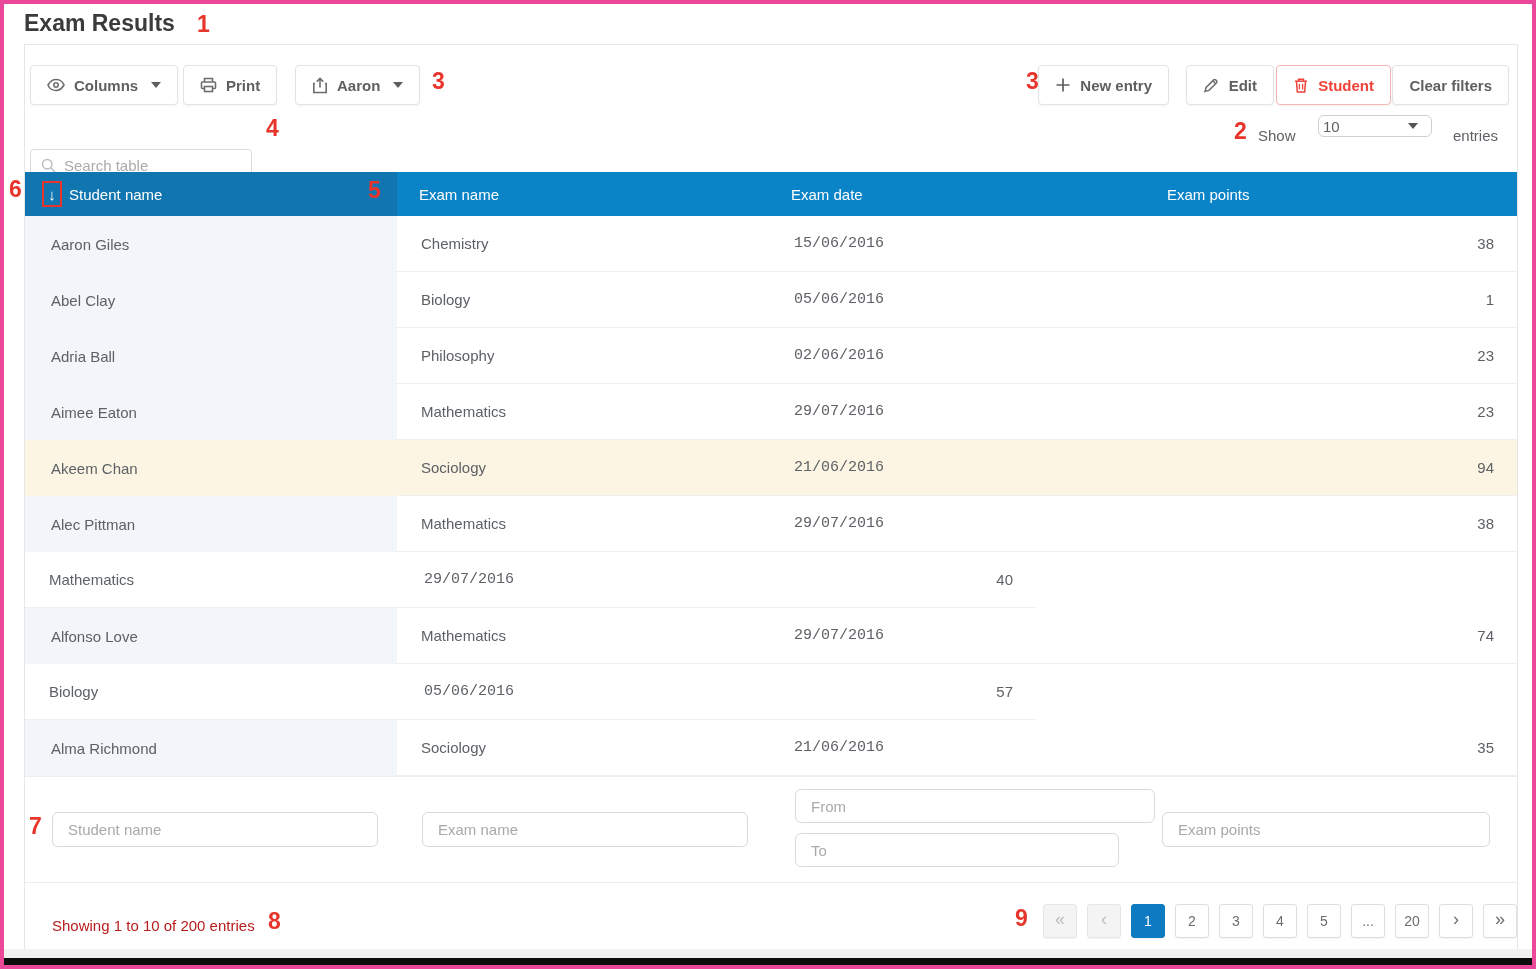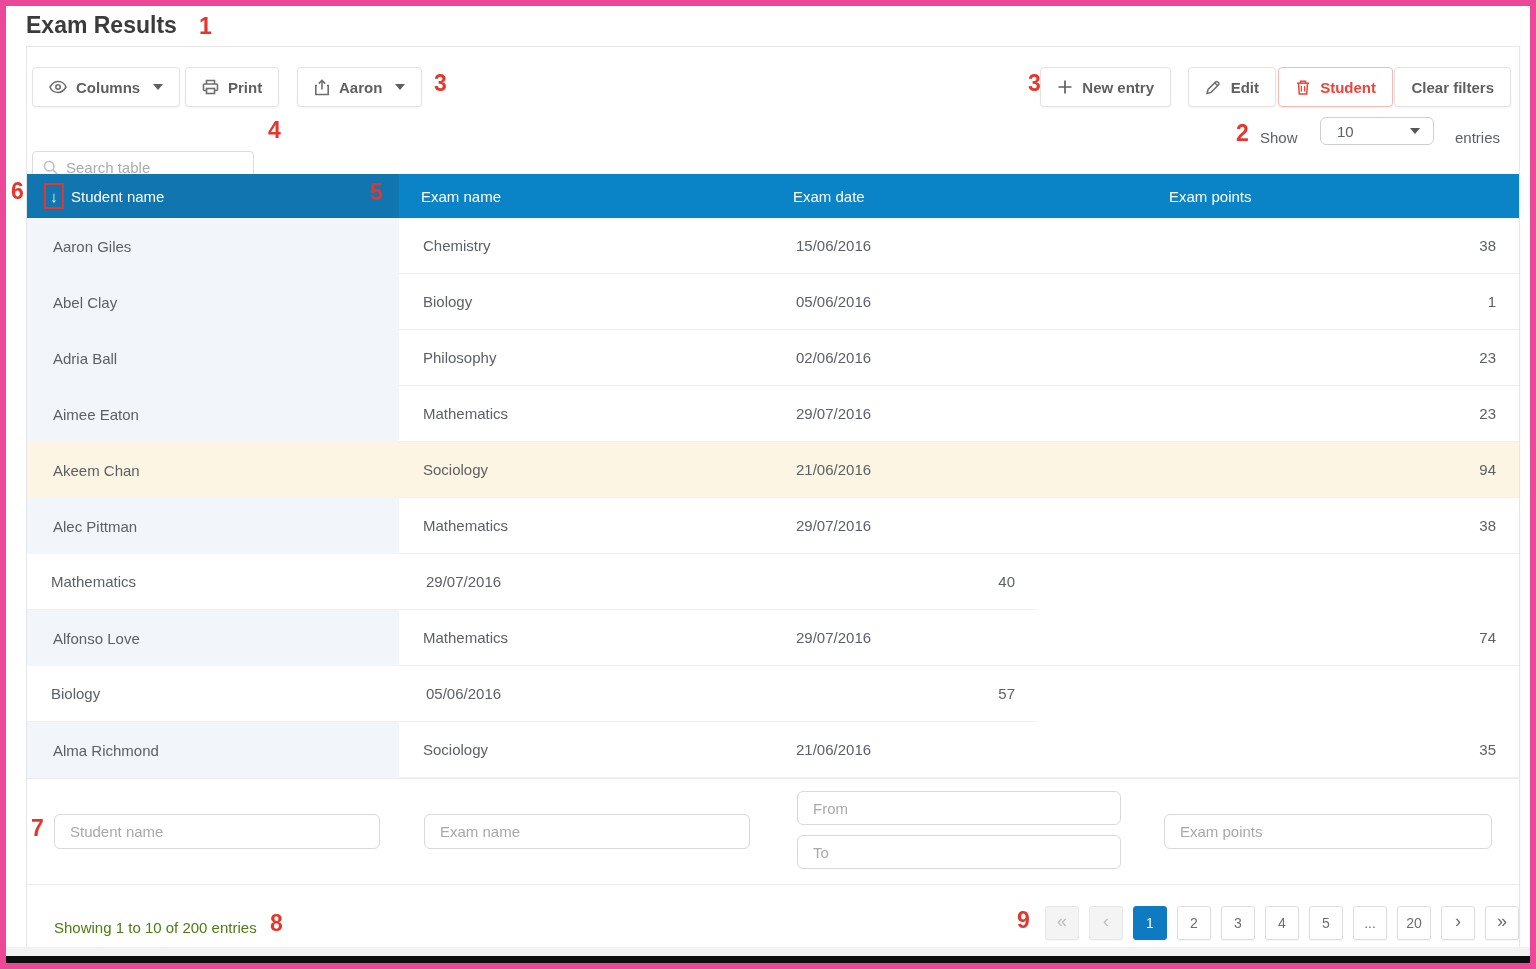--- a/index.html
+++ b/index.html
@@ -6,21 +6,21 @@
     --header-blue:#0a83c7;
     --header-blue-sorted:#1176b0;
     --first-col-bg:#f2f5f9;
     --selected-row:#fcf5e3;
     --accent-red:#e8352b;
     --active-page-bg:#0e7ac2;
     --delete-red:#ef4238;
   }
   *{box-sizing:border-box;margin:0;padding:0;font-family:"Liberation Sans",sans-serif;}
   html,body{background:#ffffff;}
-  .frame{position:relative;width:1536px;height:969px;background:#fff;border:6px solid #ec4899;overflow:hidden;}
+  .frame{position:relative;width:1536px;height:969px;background:#fff;border:4px solid #ec4899;overflow:hidden;}
   .page-title{position:absolute;left:20px;top:6px;font-size:23px;font-weight:bold;color:#3b3b3b;}
   .ann{position:absolute;color:var(--accent-red);font-size:23px;font-weight:bold;z-index:30;line-height:1;}
 
   .card{position:absolute;left:20px;top:40px;width:1494px;height:911px;background:#fff;border:1px solid #e6e6e6;}
 
   
   .btn{position:absolute;top:20px;height:40px;display:inline-flex;align-items:center;justify-content:center;gap:9px;
        background:#fff;border:1px solid #e3e3e3;border-radius:4px;padding:0 16px;
        font-size:15px;font-weight:bold;color:#5f5f5f;box-shadow:0 1px 2px rgba(0,0,0,0.05);cursor:pointer;white-space:nowrap;}
   .btn svg{flex:0 0 auto;}
@@ -31,56 +31,56 @@
   
   .search-box{position:absolute;left:5px;top:72px;width:222px;height:33px;border:1px solid #dcdcdc;border-radius:4px;
        display:flex;align-items:center;padding:0 10px;background:#fff;margin-top:32px;}
   .search-box input{border:none;outline:none;flex:1;font-size:15px;color:#5f5f5f;margin-left:8px;min-width:0;}
   .search-box input::placeholder{color:#ababab;}
 
   
   .show-label,.entries-label{position:absolute;top:82px;font-size:15px;color:#5d6165;}
   .show-label{left:1233px;}
   .entries-label{left:1428px;}
-  .select{position:absolute;left:1293px;top:70px;width:114px;height:28px;border:1px solid #cfcfcf;border-radius:6px;
-       display:flex;align-items:center;padding:0 16px;font-size:15px;color:#5d6165;background:#fff;cursor:pointer;}
+  .select{position:absolute;left:1293px;top:70px;width:114px;height:22px;border:1px solid #cfcfcf;border-radius:6px;
+       display:flex;align-items:center;padding:0 4px;font-size:15px;color:#5d6165;background:#fff;cursor:pointer;}
   .select .caret{position:absolute;right:13px;border-top-color:#555;}
 
   
   .thead{position:absolute;left:0;top:127px;width:100%;height:44px;display:grid;grid-template-columns:372px 370px 269px 1fr;
        background:var(--header-blue);color:#fff;font-size:15px;}
   .th{display:flex;align-items:center;cursor:pointer;}
   .th1{background:var(--header-blue-sorted);padding-left:17px;gap:7px;}
   .th2{padding-left:22px;}
   .th3{padding-left:24px;}
   .th4{padding-left:131px;}
   .sort-box{display:flex;align-items:center;justify-content:center;width:20px;height:26px;border:2px solid var(--accent-red);
        color:#fff;font-size:15px;line-height:1;}
 
   .tbody{position:absolute;left:0;top:171px;width:100%;}
   .trow{display:grid;grid-template-columns:372px 370px 269px 1fr;height:56px;cursor:pointer;}
   .td{display:flex;align-items:center;font-size:15px;color:#5d6165;border-bottom:1px solid #efefef;}
   .td.c1{background:var(--first-col-bg);padding-left:26px;border-bottom:none;}
-  .td.c3{padding-left:27px;}
+  .td.c3{padding-left:27px;font-family:Liberation Mono, monospace;}
   .td.c2{padding-left:24px;}
   .td.c4{justify-content:flex-end;padding-right:23px;}
   .trow.selected .td{background:var(--selected-row);}
 
   
   .filter-row{position:absolute;left:0;top:731px;width:100%;height:107px;border-top:1px solid #ececec;border-bottom:1px solid #ececec;background:#fff;}
   .filter-row input{position:absolute;height:35px;border:1px solid #d9d9d9;border-radius:6px;padding:0 15px;font-size:15px;color:#5f5f5f;outline:none;background:#fff;}
   .filter-row input::placeholder{color:#a9a9a9;}
   .f-student{left:27px;top:35px;width:326px;}
   .f-exam{left:397px;top:35px;width:326px;}
-  .f-from{left:770px;top:12px;width:324px;height:34px !important;}
+  .f-from{left:770px;top:12px;width:360px;height:34px !important;}
   .f-to{left:770px;top:56px;width:324px;height:34px !important;}
   .f-points{left:1137px;top:35px;width:328px;}
 
   
-  .footer-info{position:absolute;left:27px;top:872px;font-size:15px;color:#4d7c0f;}
+  .footer-info{position:absolute;left:27px;top:872px;font-size:15px;color:#b91c1c;}
   .pagination{position:absolute;left:1018px;top:859px;display:flex;gap:10px;}
   .page-btn{width:34px;height:34px;border:1px solid #dedede;border-radius:3px;background:#fff;color:#6d6d6d;
        display:flex;align-items:center;justify-content:center;font-size:14px;cursor:pointer;box-shadow:0 1px 1px rgba(0,0,0,0.04);}
   .page-btn.disabled{background:#f4f4f4;border-color:#e6e6e6;color:#bdbdbd;}
   .page-btn.active{background:var(--active-page-bg);border-color:var(--active-page-bg);color:#fff;}
   .page-btn.chev{font-size:18px;padding-bottom:3px;}
 
   
   .strip-gray{position:absolute;left:0;right:0;bottom:7px;height:9px;background:#f2f2f2;}
   .strip-black{position:absolute;left:0;right:0;bottom:0;height:7px;background:#0d0d0d;}

